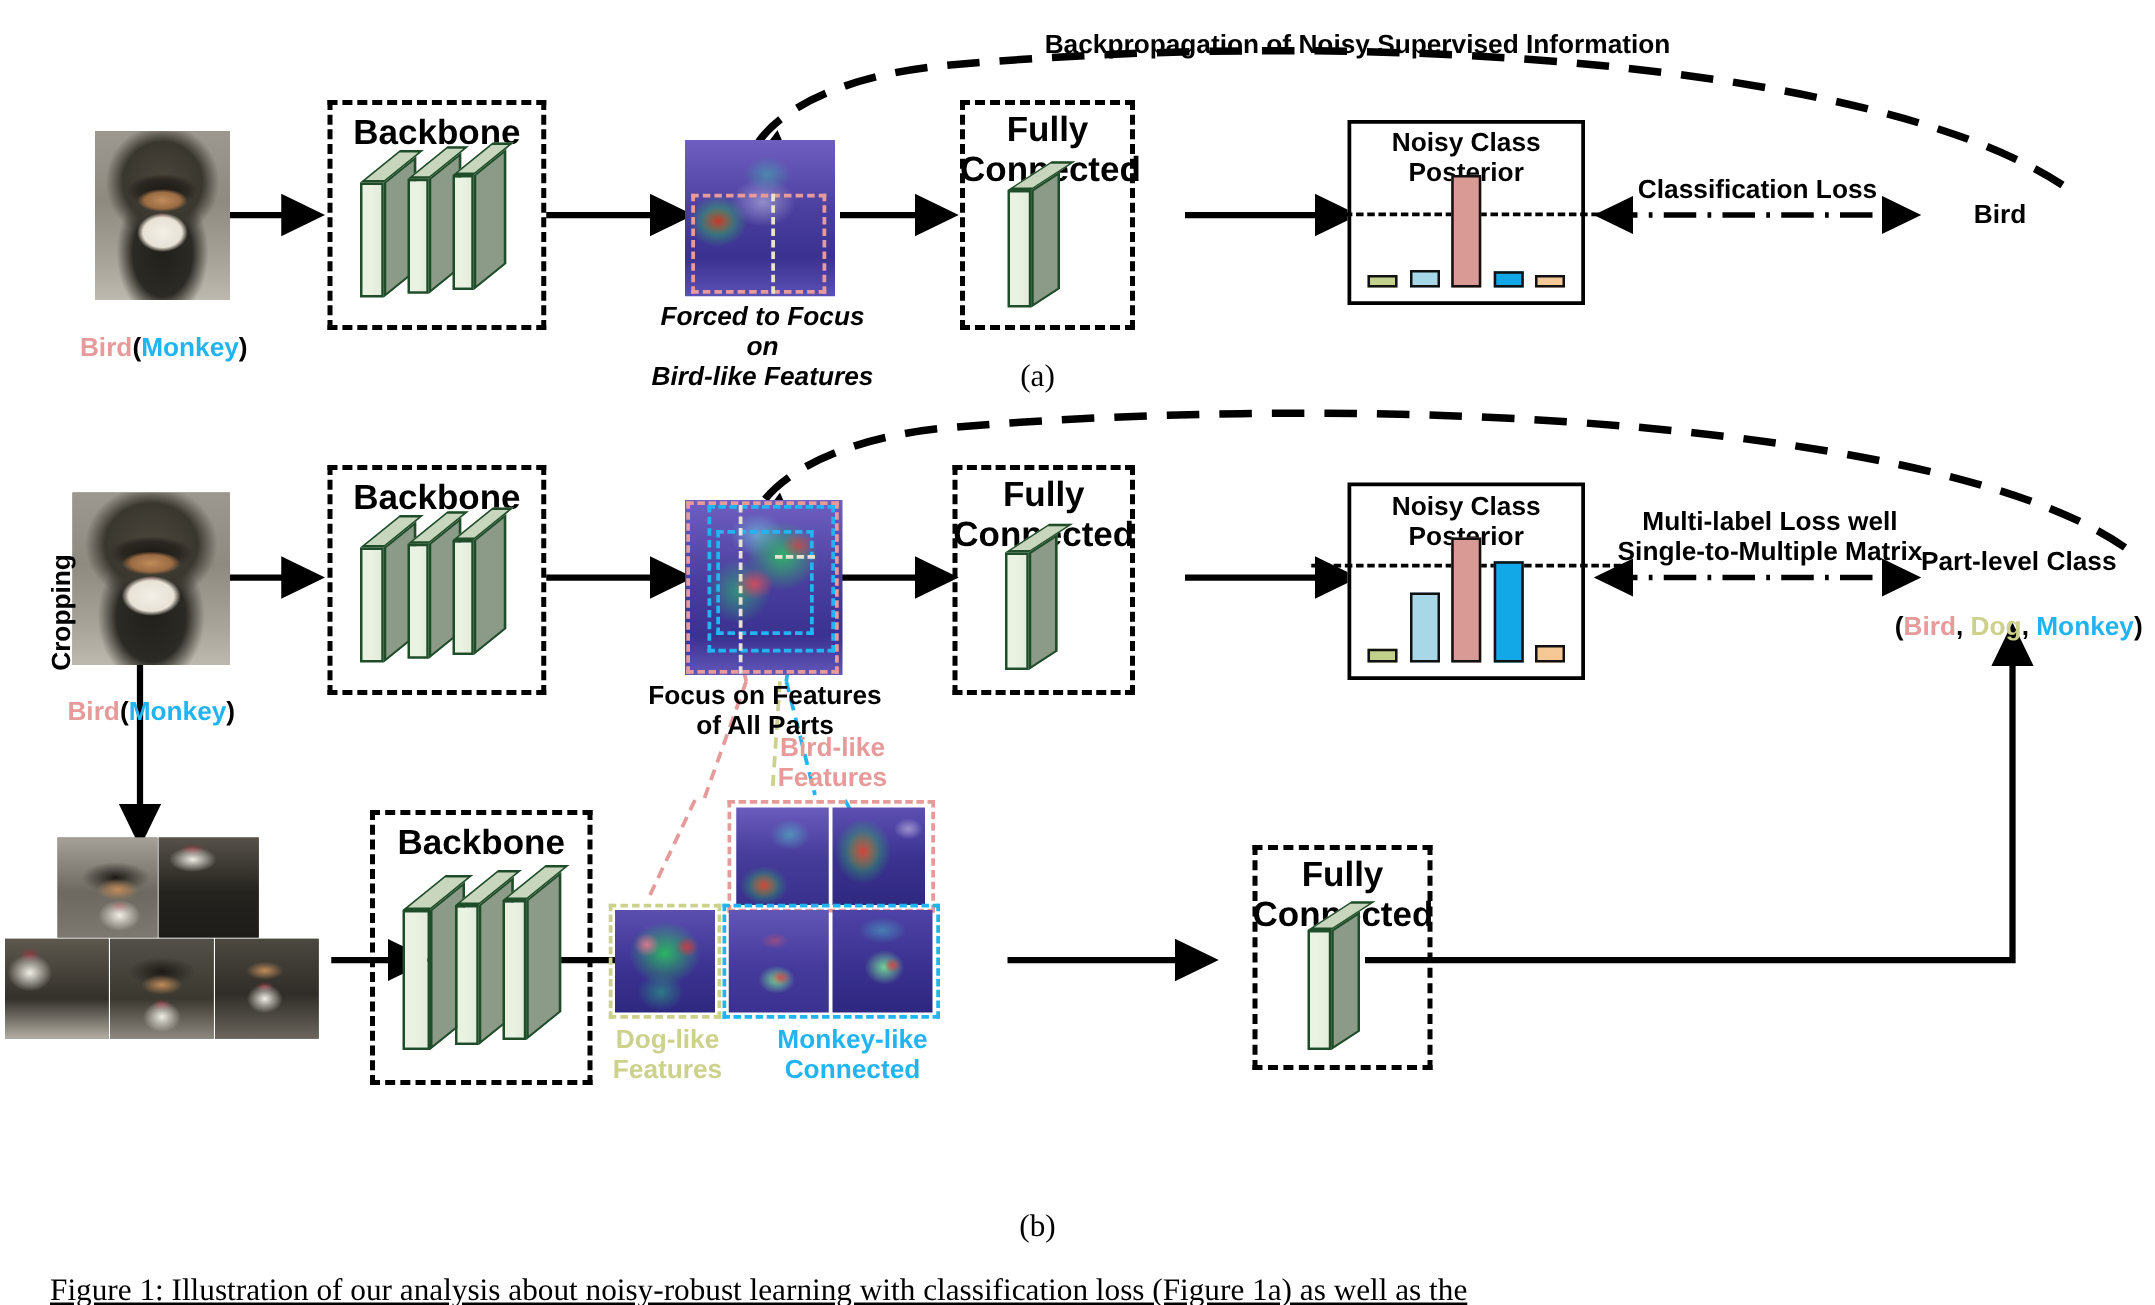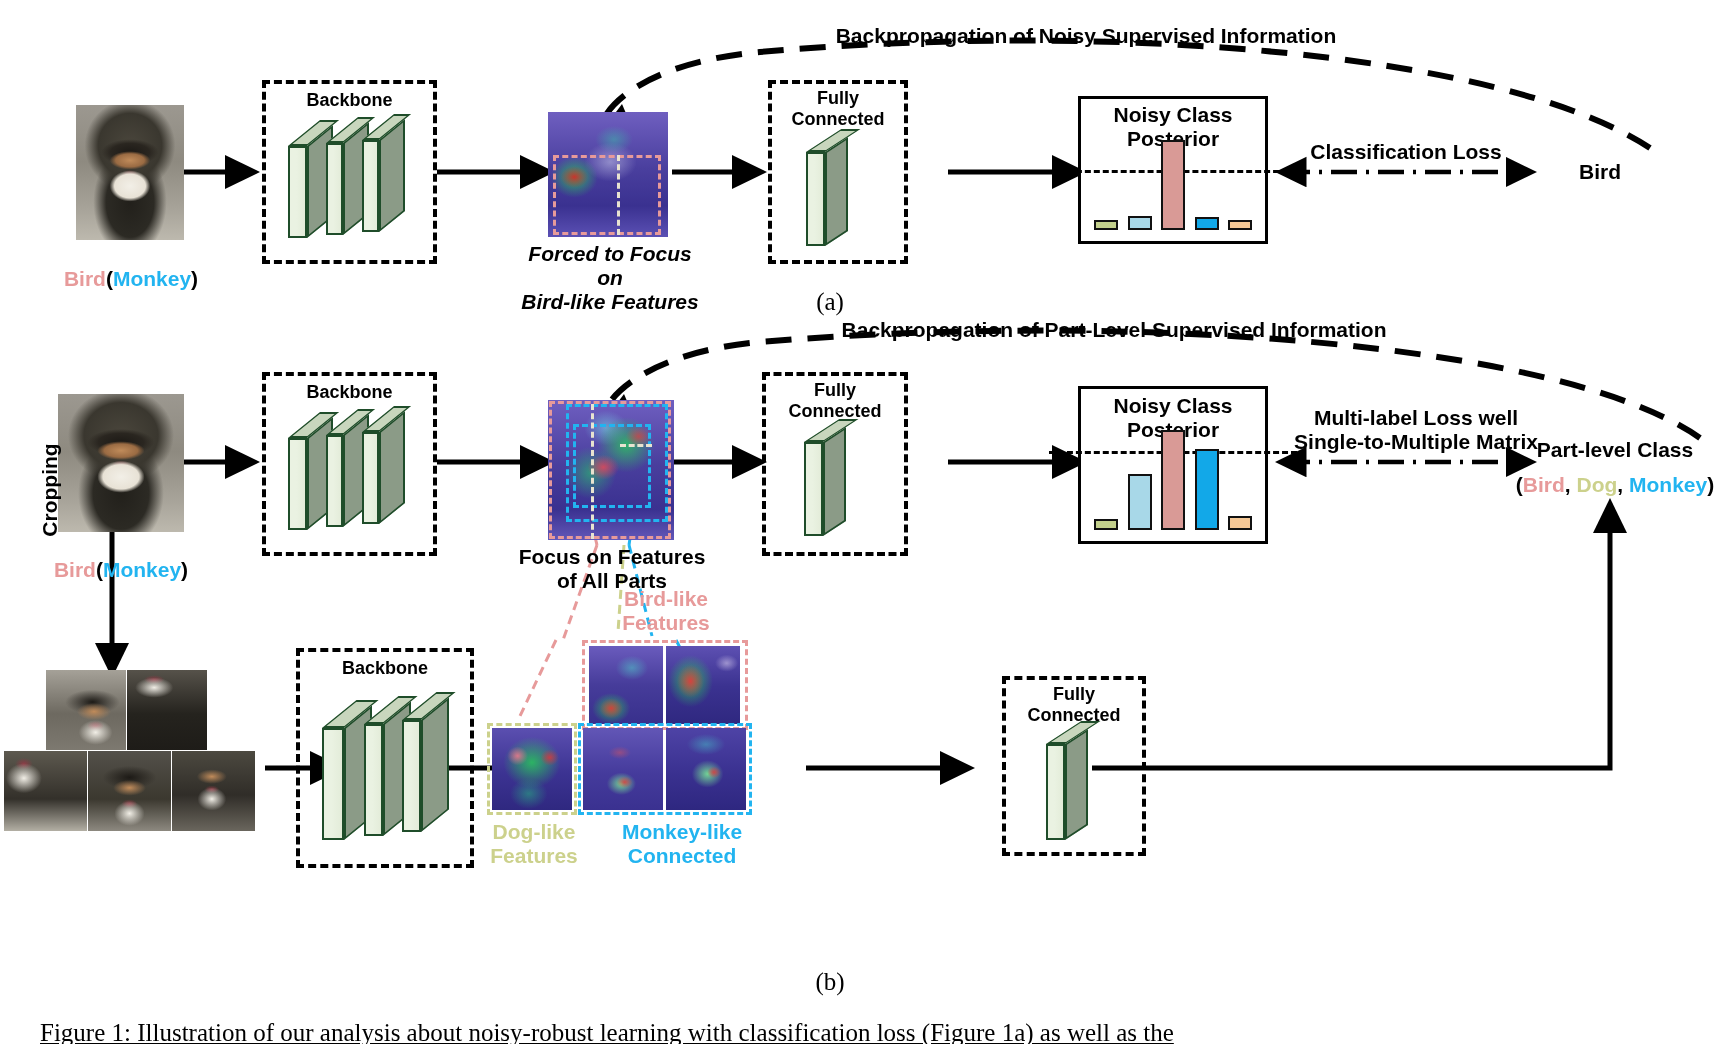--- a/index.html
+++ b/index.html
@@ -3,21 +3,21 @@
 <meta charset="utf-8">
 <style>
   html,body{margin:0;padding:0;background:#ffffff;}
   body{width:1724px;height:1044px;position:relative;
        font-family:"Liberation Sans", sans-serif;color:#000;overflow:hidden;}
   .fig{position:absolute;inset:0;}
   .abs{position:absolute;}
 
   
   .lbl{font-weight:bold;text-align:center;line-height:1.14;white-space:pre-line;}
-  .t22{font-size:18px;}
+  .t22{font-size:28px;}
   .t21{font-size:21px;}
   .panel-id{font-family:"Liberation Serif",serif;font-size:25px;font-weight:normal;}
   .caption{font-family:"Liberation Serif",serif;font-size:25px;line-height:1.38;
            text-align:justify;color:#000;}
 
   
   .dashbox{border:4px dashed #000;box-sizing:border-box;}
   .solidbox{border:3.5px solid #000;box-sizing:border-box;background:#fff;}
 
   
@@ -271,21 +271,20 @@
       <div class="bar" style="width: 24px; height: 90px; background: rgb(217, 154, 150);"></div>
       <div class="bar" style="width: 24px; height: 13.5px; background: rgb(18, 168, 232);"></div>
       <div class="bar" style="width: 24px; height: 10px; background: rgb(245, 200, 150);"></div>
     </div>
 
   <div class="abs lbl t21" style="left:1300px;top:140px;width:212px;">Classification Loss</div>
   <div class="abs lbl t21" style="left:1552px;top:160px;width:96px;">Bird</div>
 
   <div class="abs panel-id" style="left:800px;top:288px;width:60px;text-align:center;">(a)</div>
 
-  <div class="abs lbl t21" style="left:744px;top:318px;width:740px;">Backpropagation of Part-Level Supervised Information</div>
 
   <div class="photo monkey" style="left:58px;top:394px;width:126px;height:138px;"></div>
   <div class="abs lbl t21" style="left:36px;top:534px;width:170px;">
     <span style="color:#e79a9a;">Bird</span><span>(</span><span style="color:#22b4f0;">Monkey</span><span>)</span>
   </div>
 
   <div class="abs lbl t21" style="left:38px;top:560px;width:140px;transform:rotate(-90deg);
               transform-origin:left top;">Cropping</div>
 
   <div class="abs dashbox" style="left:262px;top:372px;width:175px;height:184px;"></div>
@@ -342,21 +341,21 @@
       <div class="bar" style="width: 24px; height: 55.5556px; background: rgb(168, 216, 232);"></div>
       <div class="bar" style="width: 24px; height: 100px; background: rgb(217, 154, 150);"></div>
       <div class="bar" style="width: 24px; height: 80.5556px; background: rgb(18, 168, 232);"></div>
       <div class="bar" style="width: 24px; height: 13.8889px; background: rgb(245, 200, 150);"></div>
     </div>
 
   <div class="abs lbl t21" style="left:1290px;top:406px;width:252px;">Multi-label Loss well
 Single-to-Multiple Matrix</div>
 
   <div class="abs lbl t21" style="left:1512px;top:438px;width:206px;">Part-level Class</div>
-  <div class="abs lbl t21" style="left:1512px;top:449px;width:206px;">
+  <div class="abs lbl t21" style="left:1512px;top:466px;width:206px;">
     <span>(</span><span style="color:#e79a9a;">Bird</span><span>, </span><span style="color:#ccd18c;">Dog</span><span>, </span><span style="color:#22b4f0;">Monkey</span><span>)</span>
   </div>
 
   <div class="photo crop-a" style="left:46px;top:670px;width:80px;height:80px;"></div>
   <div class="photo crop-b" style="left:127px;top:670px;width:80px;height:80px;"></div>
   <div class="photo crop-c" style="left:4px;top:751px;width:83px;height:80px;"></div>
   <div class="photo crop-d" style="left:88px;top:751px;width:83px;height:80px;"></div>
   <div class="photo crop-e" style="left:172px;top:751px;width:83px;height:80px;"></div>
 
   <div class="abs dashbox" style="left:296px;top:648px;width:178px;height:220px;"></div>

